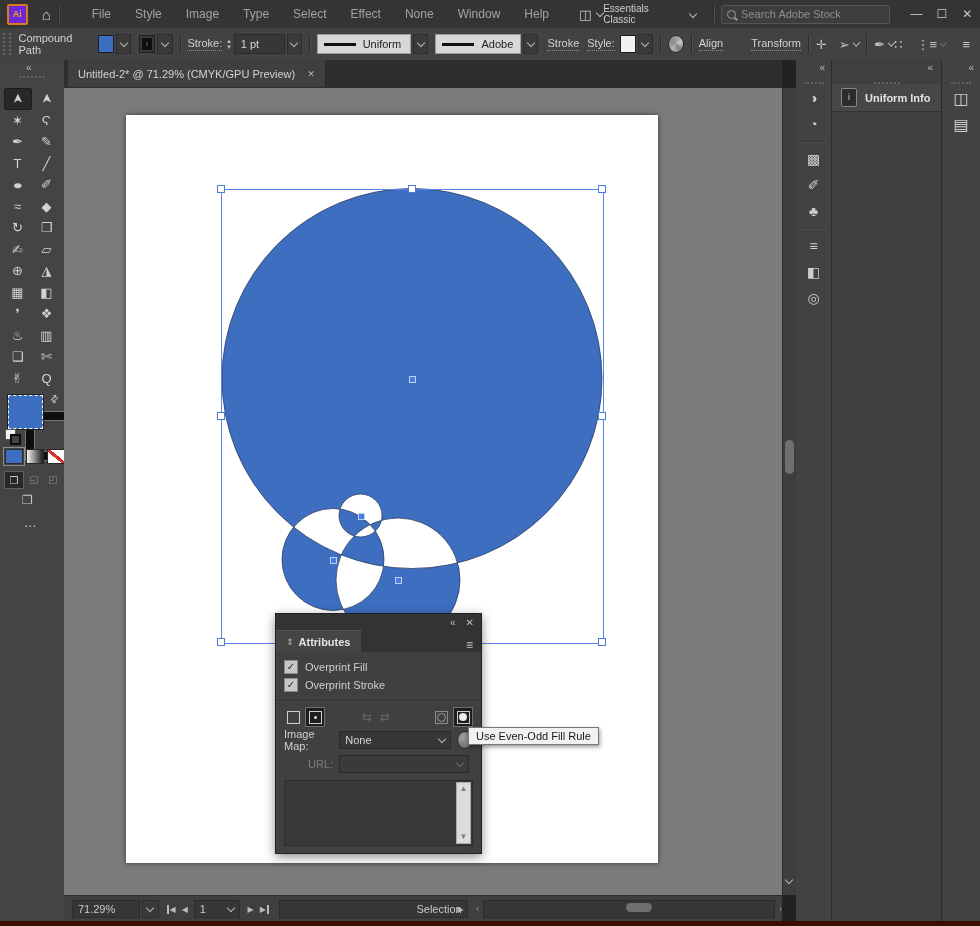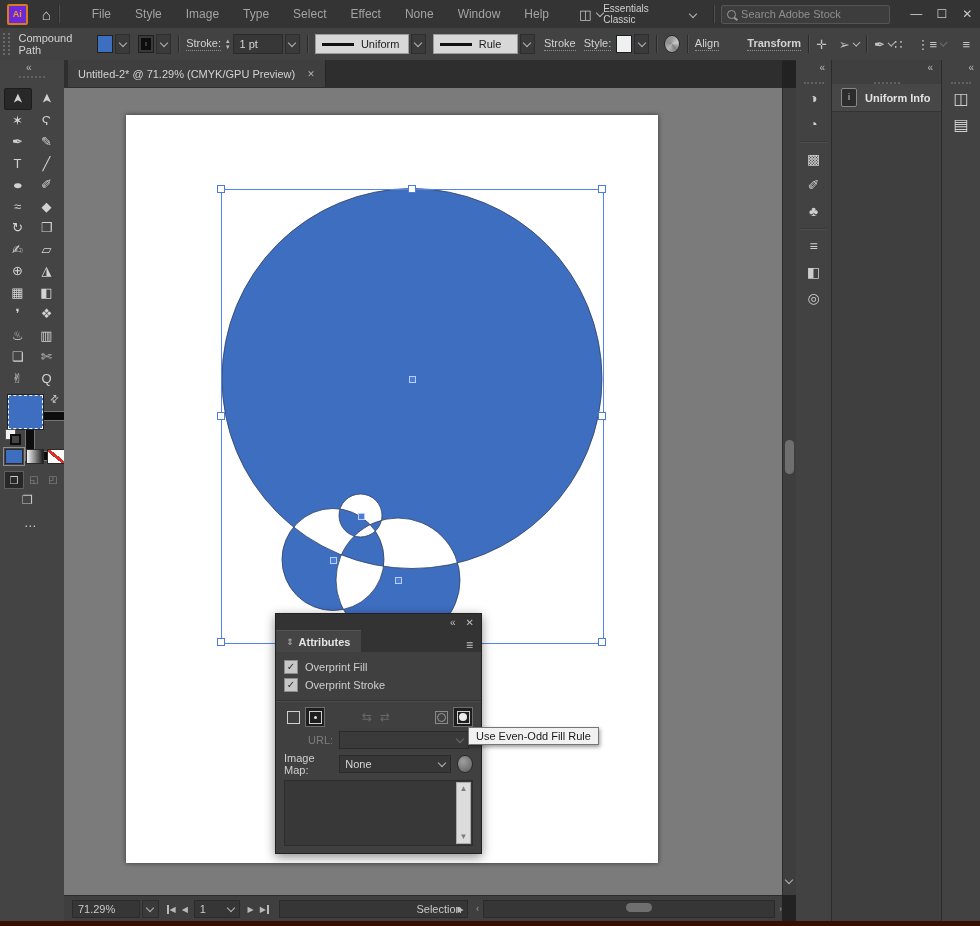--- a/index.html
+++ b/index.html
@@ -211,36 +211,36 @@
   <div class="vsep"></div>
   <span class="light-dd" style="width:92px;">
     <span class="stroke-line" style="width:32px;"></span>
     <span>Uniform</span>
   </span>
   <span class="ddbtn">
       <span class="chev"></span>
     </span>
   <span class="light-dd" style="width:82px;margin-left:7px;">
     <span class="stroke-line" style="width:32px;"></span>
-    <span>Rule</span>
+    <span>Adobe</span>
   </span>
   <span class="ddbtn">
       <span class="chev"></span>
     </span>
   <span class="cb-label dotted" style="margin-left:9px;">Stroke</span>
   <span class="cb-label dotted" style="margin-left:8px;">Style:</span>
   <span class="swatch" style="background:#eef0f2;margin-left:5px;"></span>
   <span class="ddbtn">
       <span class="chev"></span>
     </span>
   <div class="vsep"></div>
   <span class="cwheel"></span>
   <div class="vsep"></div>
   <span class="cb-label dotted">Align</span>
-  <span class="cb-label dotted" style="margin-left:28px;font-weight:bold;">Transform</span>
+  <span class="cb-label dotted" style="margin-left:28px;">Transform</span>
   <div class="vsep"></div>
   <span class="cb-icon">✛</span>
   <span class="cb-icon" style="margin-left:12px;">➢</span>
   <span class="chev" style="margin-left:4px;"></span>
   <div class="vsep"></div>
   <span class="cb-icon">✒</span>
   <span class="chev" style="margin-left:4px;"></span>
   <div style="flex:1"></div>
   <span class="cb-icon">∷</span>
   <span class="cb-icon" style="margin-left:14px;">⋮≡</span>
@@ -445,34 +445,34 @@
               <span class="circ-o"></span>
             </span>
           </span>
         <span class="apbtn sel" style="margin-right:0;">
             <span class="sq">
               <span class="circ-f"></span>
             </span>
           </span>
       </div>
       <div class="ap-formrow">
-        <span style="color:#7d7d7d;margin-left:24px;">URL:</span>
-        <span class="ap-dd dis">
-          <span style="flex:1"></span>
-            <span class="chev dim"></span>
-        </span>
-      </div>
-      <div class="ap-formrow">
         <span>Image Map:</span>
         <span class="ap-dd">
           <span>None</span>
           <span style="flex:1"></span>
             <span class="chev"></span>
         </span>
         <span class="globebtn"></span>
+      </div>
+      <div class="ap-formrow">
+        <span style="color:#7d7d7d;margin-left:24px;">URL:</span>
+        <span class="ap-dd dis">
+          <span style="flex:1"></span>
+            <span class="chev dim"></span>
+        </span>
       </div>
       <div class="ap-listbox">
         <div class="ap-scroll">
           <span class="tri">▲</span>
           <span class="tri">▼</span>
         </div>
       </div>
     </div>
   </div>
 

